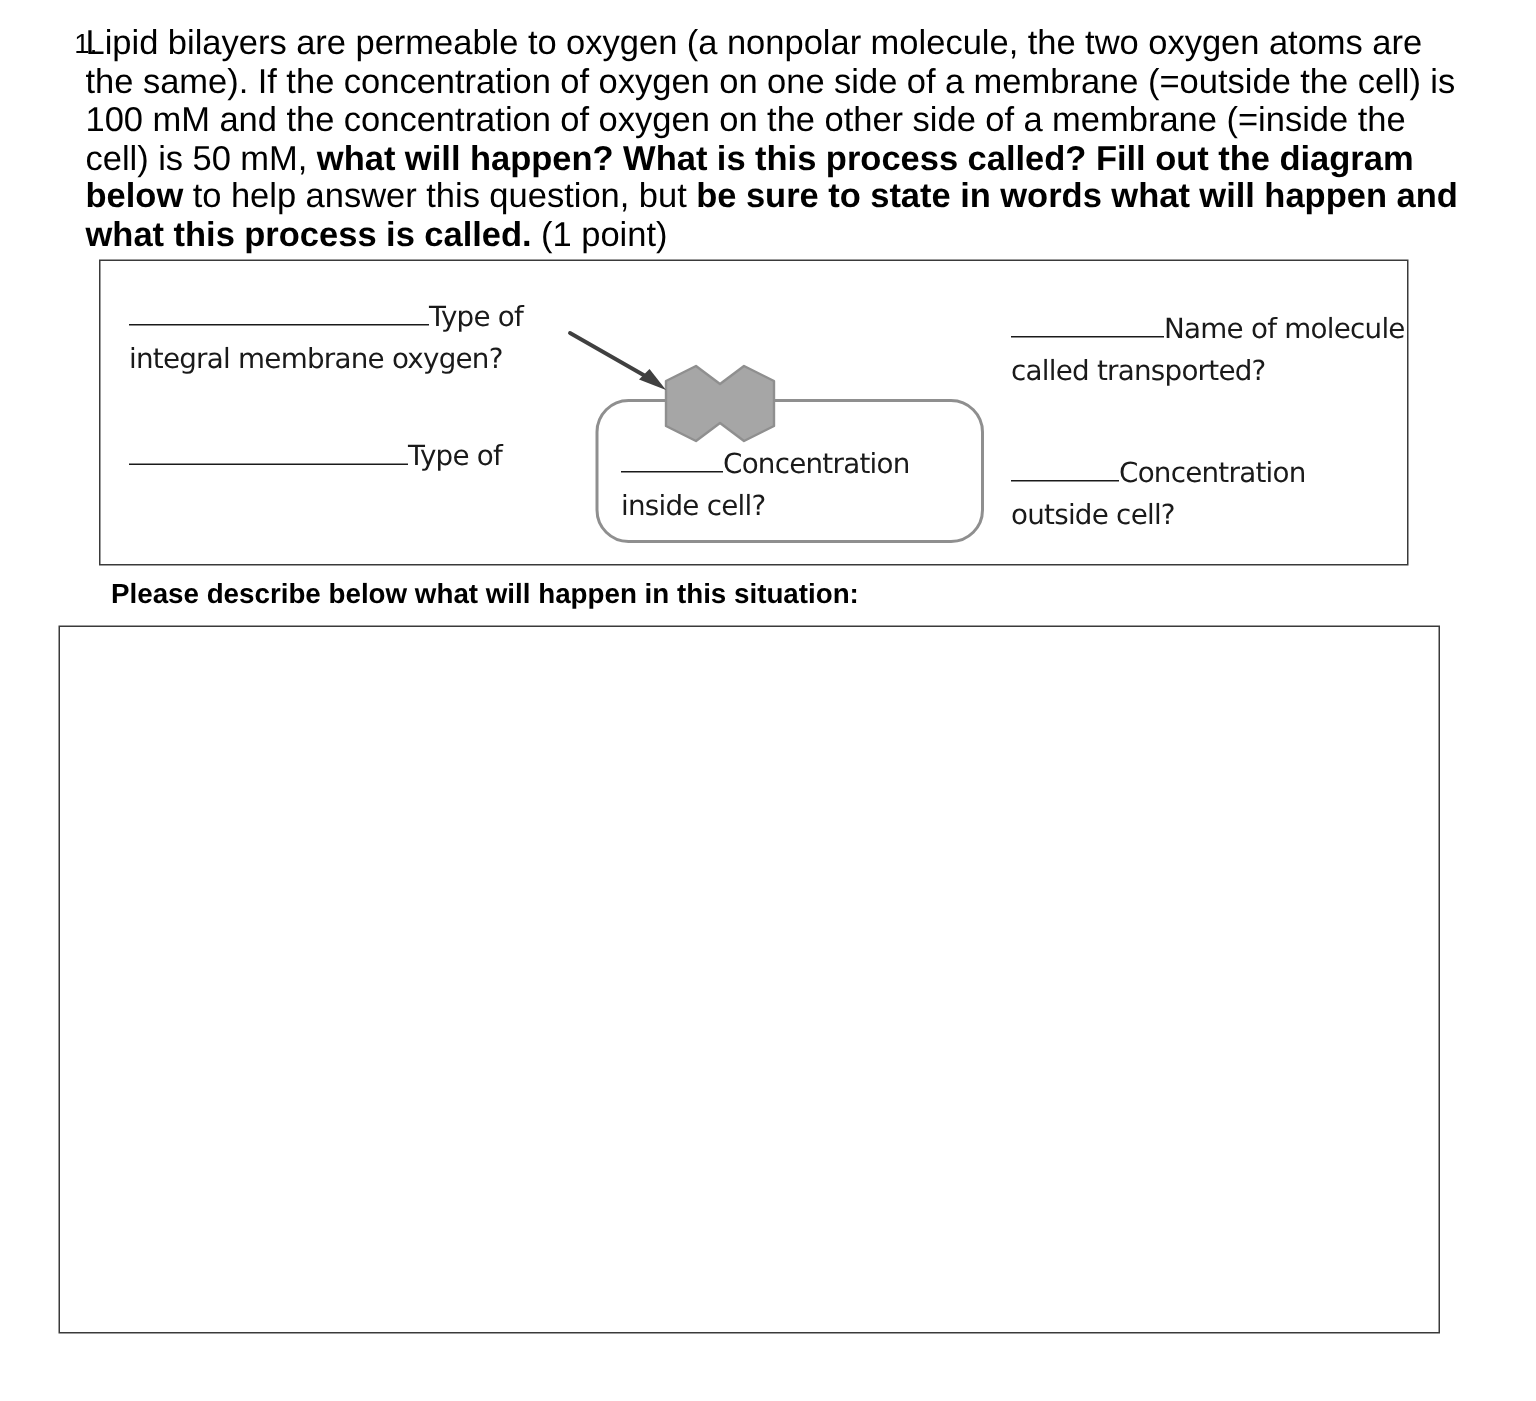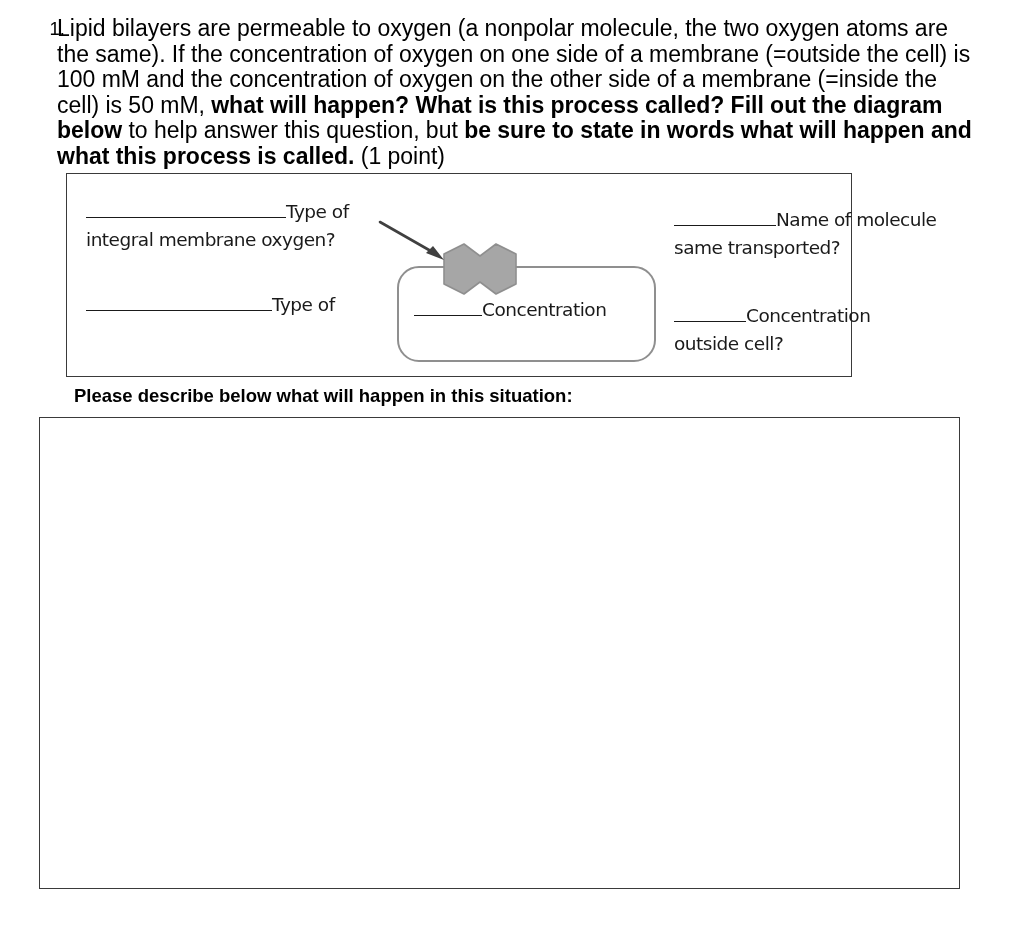--- a/index.html
+++ b/index.html
@@ -40,21 +40,21 @@
     text-align: left;
     word-spacing: -0.1px;
   }
   .q-text b { font-weight: bold; }
 
   
   #diagram-box {
     position: absolute;
     left: 66px;
     top: 173px;
-    width: 786px;
+    width: 873px;
     height: 204px;
     border: 1.6px solid #3a3a3a;
     box-sizing: border-box;
     background: #ffffff;
   }
 
   
   .dlabel {
     position: absolute;
     font-family: "DejaVu Sans", sans-serif;
@@ -169,30 +169,31 @@
     <span class="blank blank-w200" style="width: 200px;"></span><span>Type of</span>
     <span class="l2">integral membrane oxygen?</span>
   </div>
 
   <div class="dlabel" id="label-transport">
     <span class="blank blank-w186" style="width: 186px;"></span><span>Type of</span>
   </div>
 
   <div class="dlabel" id="label-molecule">
     <span class="blank blank-w102" style="width: 102px;"></span><span>Name of molecule</span>
-    <span class="l2">same transported?</span>
+    <span class="l2">called transported?</span>
   </div>
 
   <div class="dlabel" id="label-outside">
     <span class="blank blank-w72" style="width: 72px;"></span><span>Concentration</span>
     <span class="l2">outside cell?</span>
   </div>
 
   <div class="dlabel" id="label-inside">
     <span class="blank blank-w68" style="width: 68px;"></span><span>Concentration</span>
+    <span class="l2">inside cell?</span>
   </div>
 </div>
 
 <div id="cell-shape"></div>
 
 <svg id="protein-svg" viewBox="0 0 84 58">
   <polygon points="6,14 26,4 42,16 58,4 78,14 78,44 58,54 42,42 26,54 6,44" fill="#a6a6a6" stroke="#8f8f8f" stroke-width="1.6" stroke-linejoin="round"></polygon>
 </svg>
 
 <svg id="arrow-svg" viewBox="0 0 84 52">

